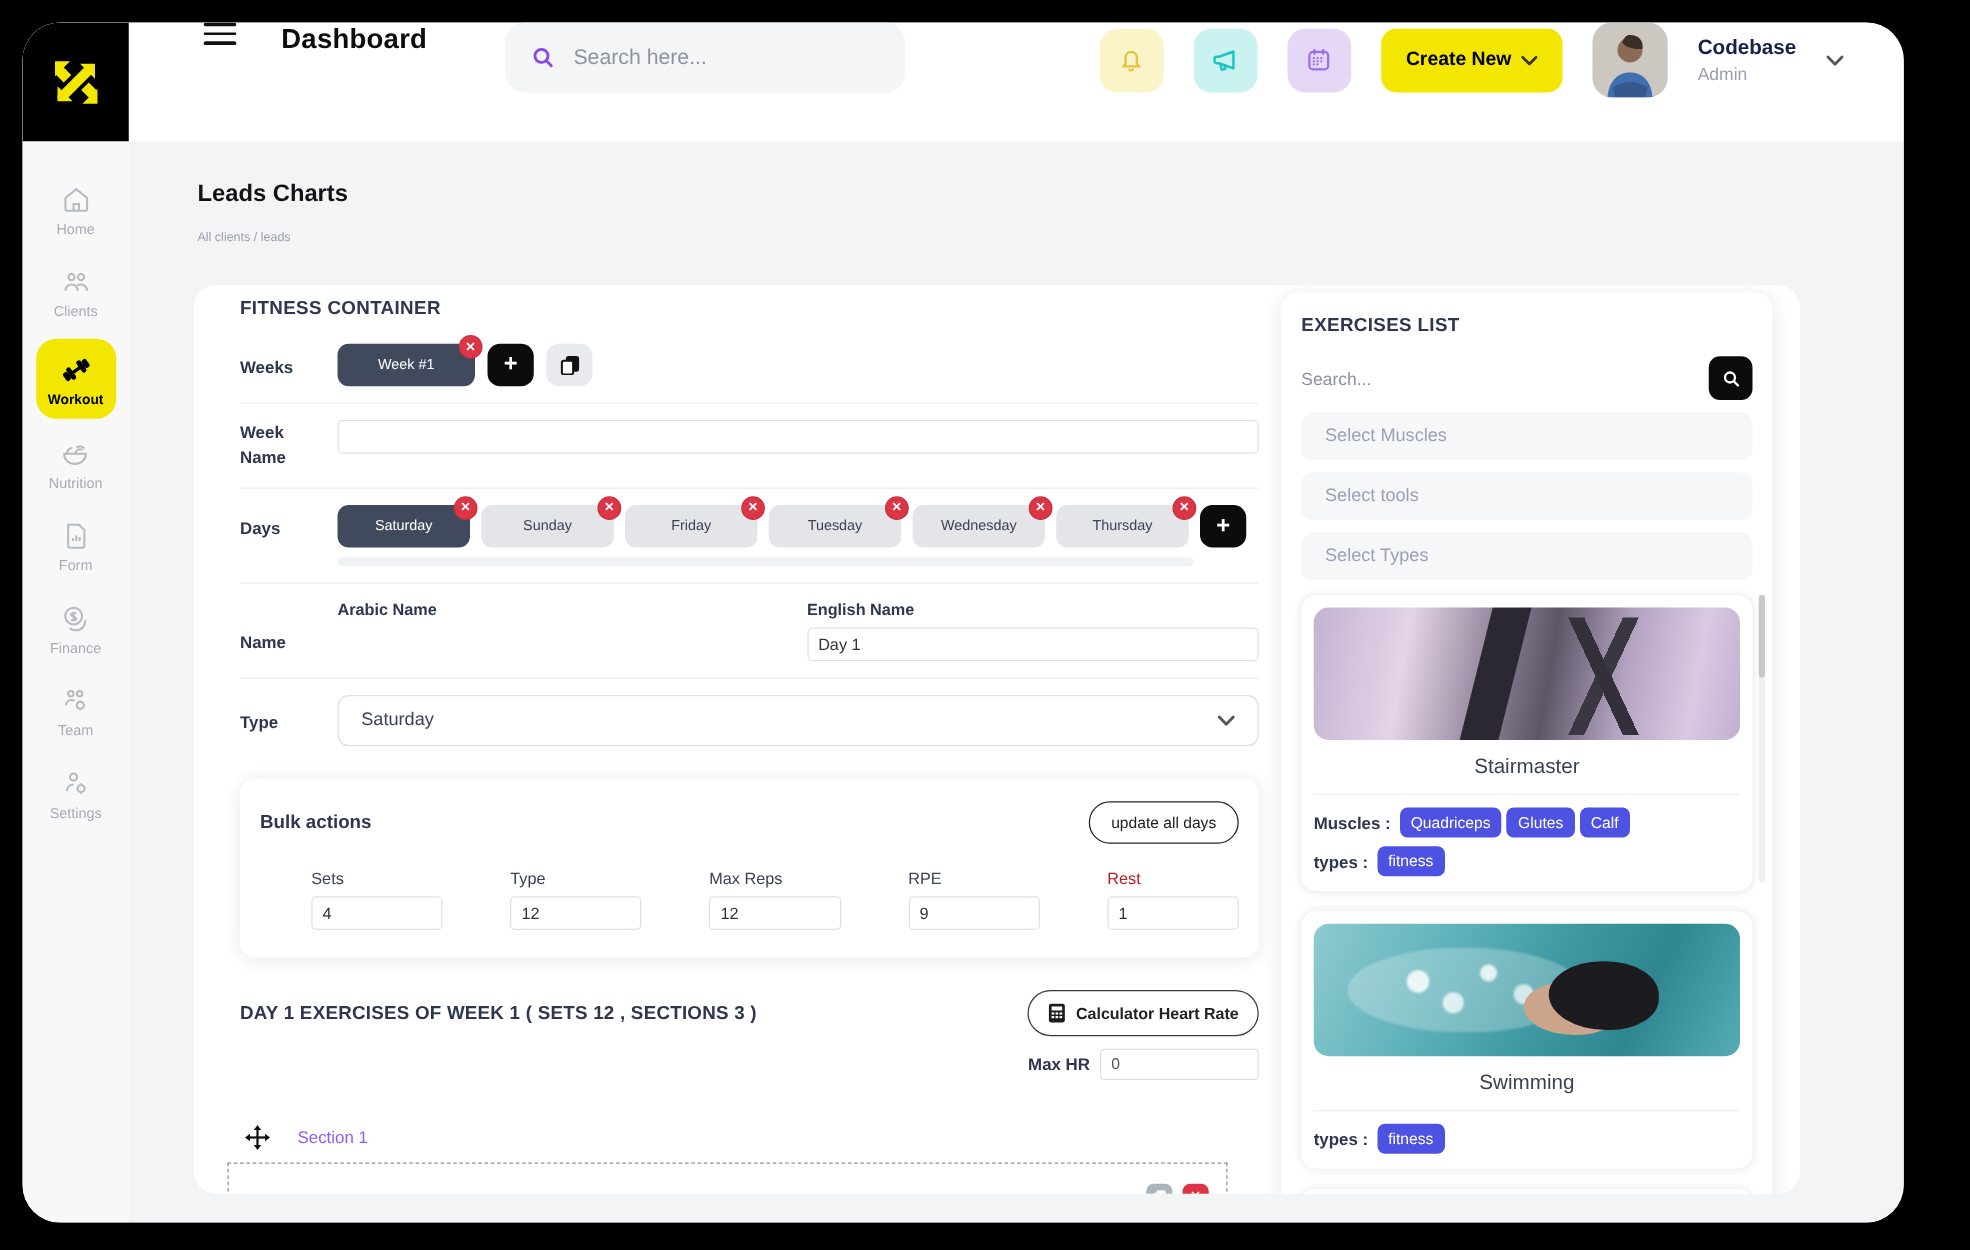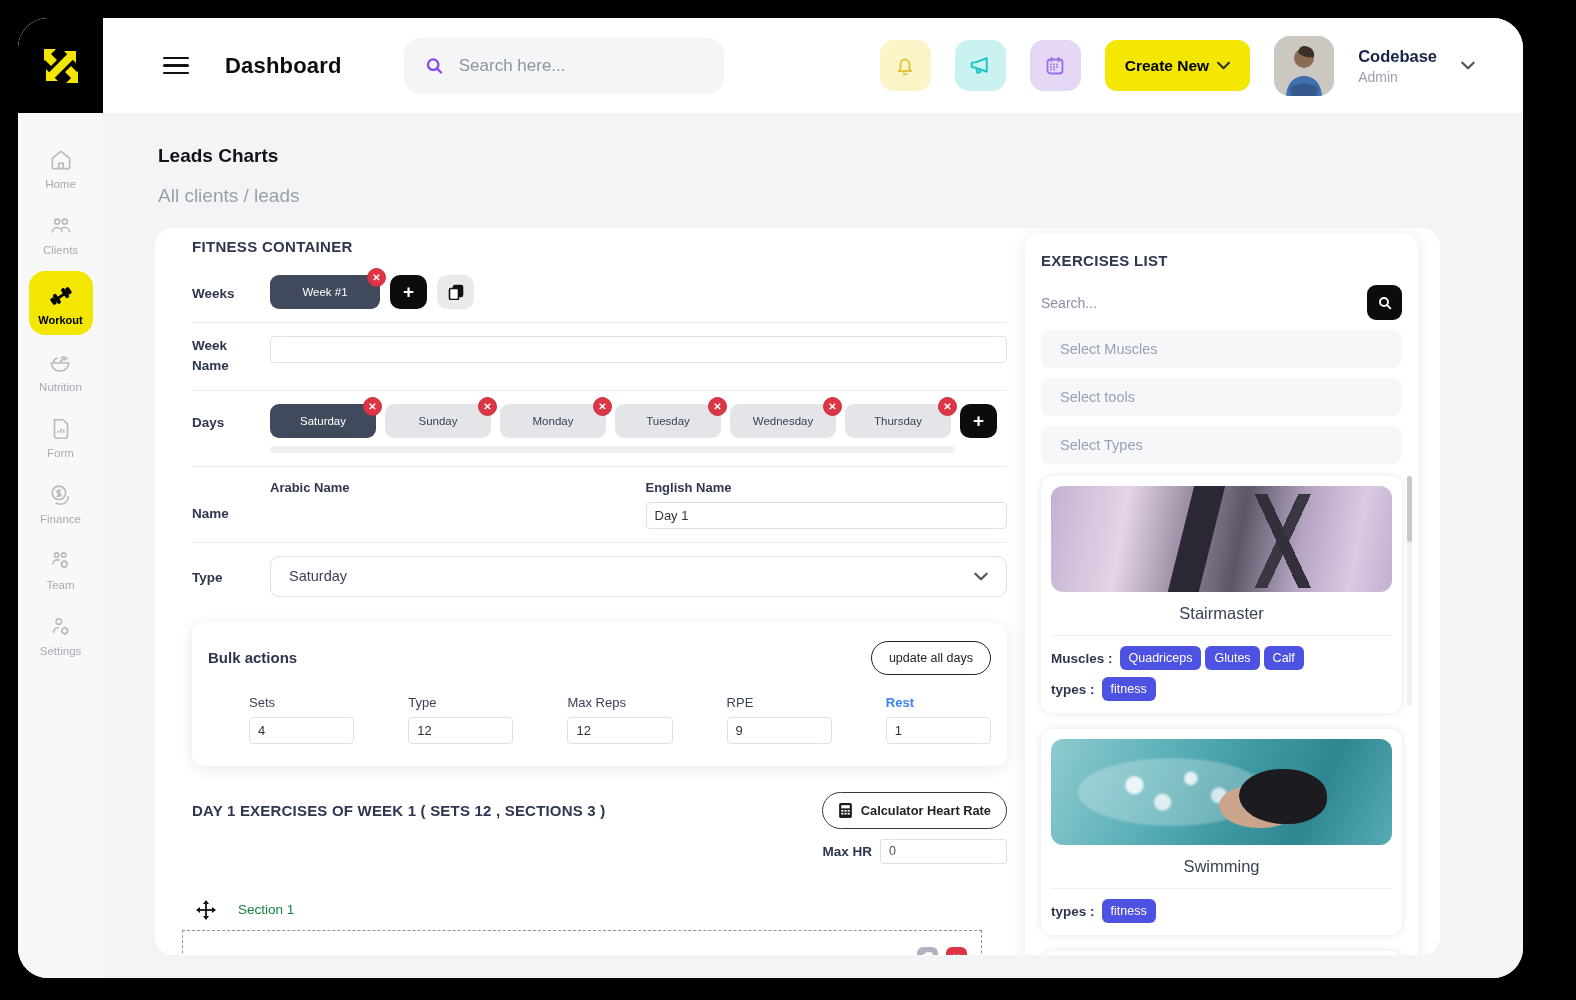--- a/index.html
+++ b/index.html
@@ -10,21 +10,21 @@
   .sidebar { position:absolute; left:0; top:0; width:85px; height:100%; background:#f8f8f9; z-index:5; }
   .logo-block { width:85px; height:95px; background:#000; display:flex; align-items:center; justify-content:center; }
   .nav { display:flex; flex-direction:column; align-items:center; padding-top:26px; gap:7px; }
   .nav-item { display:flex; flex-direction:column; align-items:center; gap:5px; padding:8px 4px; cursor:pointer; }
   .nav-item .lbl { font-size:11.5px; color:#a7abb3; }
   .nav-item svg { stroke:#b6bac1; fill:none; stroke-width:1.5; }
   .nav-item.active { background:#f3e600; border-radius:16px; width:64px; height:64px; justify-content:center; gap:3px; padding:4px; }
   .nav-item.active .lbl { color:#000; font-weight:bold; font-size:11px; }
 
   
-  .topbar { position:absolute; left:85px; top:0; right:0; height:95px; background:#fff; display:flex; align-items:center; z-index:4; }
+  .topbar { position:absolute; left:85px; top:0; right:0; height:95px; background:#fff; display:flex; align-items:flex-start; z-index:4; }
   .hamburger { margin-left:60px; width:26px; cursor:pointer; display:flex; flex-direction:column; gap:5px; }
   .hamburger span { height:2.6px; background:#111; border-radius:2px; }
   .top-title { font-size:22px; font-weight:bold; color:#0d0d0d; margin-left:36px; letter-spacing:.2px; }
   .searchbar { margin-left:62px; width:320px; height:56px; background:#f4f5f6; border-radius:16px; display:flex; align-items:center; padding:0 20px; gap:14px; }
   .searchbar input { border:none; background:transparent; outline:none; font-size:17px; color:#737373; width:100%; font-family:inherit; }
   .searchbar input::placeholder { color:#8d93a0; }
   .top-right { margin-left:auto; display:flex; align-items:center; gap:24px; padding-right:48px; }
   .icon-btn { width:51px; height:51px; border-radius:14px; display:flex; align-items:center; justify-content:center; cursor:pointer; }
   .icon-btn.yellow { background:#fbf4c9; }
   .icon-btn.cyan { background:#c9f2f0; }
@@ -32,21 +32,21 @@
   .create-btn { height:51px; background:#f3e600; border:none; border-radius:12px; padding:0 20px; font-size:15.5px; font-weight:bold; color:#000; display:flex; align-items:center; gap:8px; cursor:pointer; font-family:inherit; }
   .avatar { width:60px; height:60px; border-radius:16px; overflow:hidden; background:linear-gradient(135deg,#d8d2cd,#b9b3ae); flex-shrink:0; }
   .userbox { display:flex; flex-direction:column; gap:3px; cursor:pointer; }
   .user-name { font-size:16.5px; font-weight:bold; color:#15214a; }
   .user-role { font-size:14px; color:#9aa0ab; }
   .chev { stroke:#333; fill:none; stroke-width:2; stroke-linecap:round; stroke-linejoin:round; }
 
   
   .content { position:absolute; left:85px; top:95px; right:0; bottom:0; background:#f3f4f6; overflow:hidden; }
   .page-title { position:absolute; left:55px; top:32px; font-size:19px; font-weight:bold; color:#101317; }
-  .breadcrumb { position:absolute; left:55px; top:72px; font-size:19px; color:#9aa0ab; }
+  .breadcrumb { position:absolute; left:55px; top:72px; font-size:10px; color:#9aa0ab; }
   .big-card { position:absolute; left:52px; top:115px; width:1285px; height:727px; background:#fff; border-radius:18px; overflow:hidden; }
 
   
   .fit-col { position:absolute; left:37px; top:10px; width:815px; }
   .fit-title { font-size:15px; font-weight:bold; color:#2e3650; letter-spacing:.3px; margin-bottom:20px; }
   .frow { display:flex; align-items:flex-start; }
   .frow .rlabel { width:78px; flex-shrink:0; font-size:13.5px; font-weight:bold; color:#2e3650; padding-top:9px; line-height:1.5; }
   .divider { border-top:1px solid #eaecef; margin:13px 0; }
 
   .chip { position:relative; height:34px; border-radius:9px; background:#e3e5e9; color:#3a4254; font-size:11.5px; display:flex; align-items:center; justify-content:center; width:106px; cursor:pointer; }
@@ -73,21 +73,21 @@
 
   .dayhead-row { display:flex; justify-content:space-between; margin-top:26px; }
   .day-heading { font-size:15px; font-weight:bold; color:#2e3650; padding-top:10px; letter-spacing:.2px; }
   .hr-col { display:flex; flex-direction:column; align-items:flex-end; gap:10px; }
   .calc-btn { background:#fff; border:1.6px solid #3a3a3a; border-radius:20px; padding:9px 15px; font-size:12.8px; font-weight:bold; color:#222; display:flex; align-items:center; gap:8px; cursor:pointer; font-family:inherit; }
   .maxhr-row { display:flex; align-items:center; gap:8px; }
   .maxhr-row .ml { font-size:13.5px; font-weight:bold; color:#2e3650; }
   .maxhr-row input { width:127px; height:25px; border:1px solid #dde1e7; border-radius:3px; font-size:12.5px; color:#555; padding:0 8px; outline:none; font-family:inherit; }
 
   .section-head { display:flex; align-items:center; gap:22px; margin-top:36px; margin-left:4px; }
-  .section-title { font-size:13.5px; color:#15803d; }
+  .section-title { font-size:13.5px; color:#8b5cf6; }
   .dashed-panel { position:relative; margin-top:10px; margin-left:-10px; width:800px; height:130px; border:1.6px dashed #8d95a1; padding:44px 16px 0; }
   .panel-actions { position:absolute; top:16px; right:14px; display:flex; gap:8px; }
   .mini-btn { width:21px; height:21px; border-radius:6px; border:none; display:flex; align-items:center; justify-content:center; cursor:pointer; }
   .mini-btn.gray { background:#aeb4bd; }
   .mini-btn.red { background:#dc3545; color:#fff; font-size:10px; font-weight:bold; }
 
   
   .ex-panel { position:absolute; left:870px; top:6px; width:393px; height:760px; background:#fff; border-radius:14px; box-shadow:0 2px 16px rgba(30,30,60,.10); padding:18px 16px; overflow:hidden; }
   .ex-title { font-size:15px; font-weight:bold; color:#2e3650; letter-spacing:.3px; }
   .ex-search { display:flex; align-items:center; margin-top:16px; gap:26px; }
@@ -307,21 +307,21 @@
             <div class="days-chips">
               <div class="chip dark">
                 <span>Saturday</span>
                 <span class="xbadge">✕</span>
               </div>
               <div class="chip">
                 <span>Sunday</span>
                 <span class="xbadge">✕</span>
               </div>
               <div class="chip">
-                <span>Monday</span>
+                <span>Friday</span>
                 <span class="xbadge">✕</span>
               </div>
               <div class="chip">
                 <span>Tuesday</span>
                 <span class="xbadge">✕</span>
               </div>
               <div class="chip">
                 <span>Wednesday</span>
                 <span class="xbadge">✕</span>
               </div>
@@ -376,21 +376,21 @@
             </div>
             <div class="bulk-field">
               <div class="field-label" style="font-weight:normal;color:#3a4254">Max Reps</div>
               <input class="text-input" value="12" style="">
             </div>
             <div class="bulk-field">
               <div class="field-label" style="font-weight:normal;color:#3a4254">RPE</div>
               <input class="text-input" value="9" style="">
             </div>
             <div class="bulk-field">
-              <div class="field-label" style="font-weight:bold;color:#3b82f6">Rest</div>
+              <div class="field-label" style="font-weight:normal;color:#b91c1c">Rest</div>
               <input class="text-input" value="1" style="">
             </div>
           </div>
         </div>
 
         <div class="dayhead-row">
           <div class="day-heading">DAY 1 EXERCISES OF WEEK 1 ( SETS 12 , SECTIONS 3 )</div>
           <div class="hr-col">
             <button class="calc-btn">
               <svg class="ic" width="15" height="17" viewBox="0 0 14 16">

